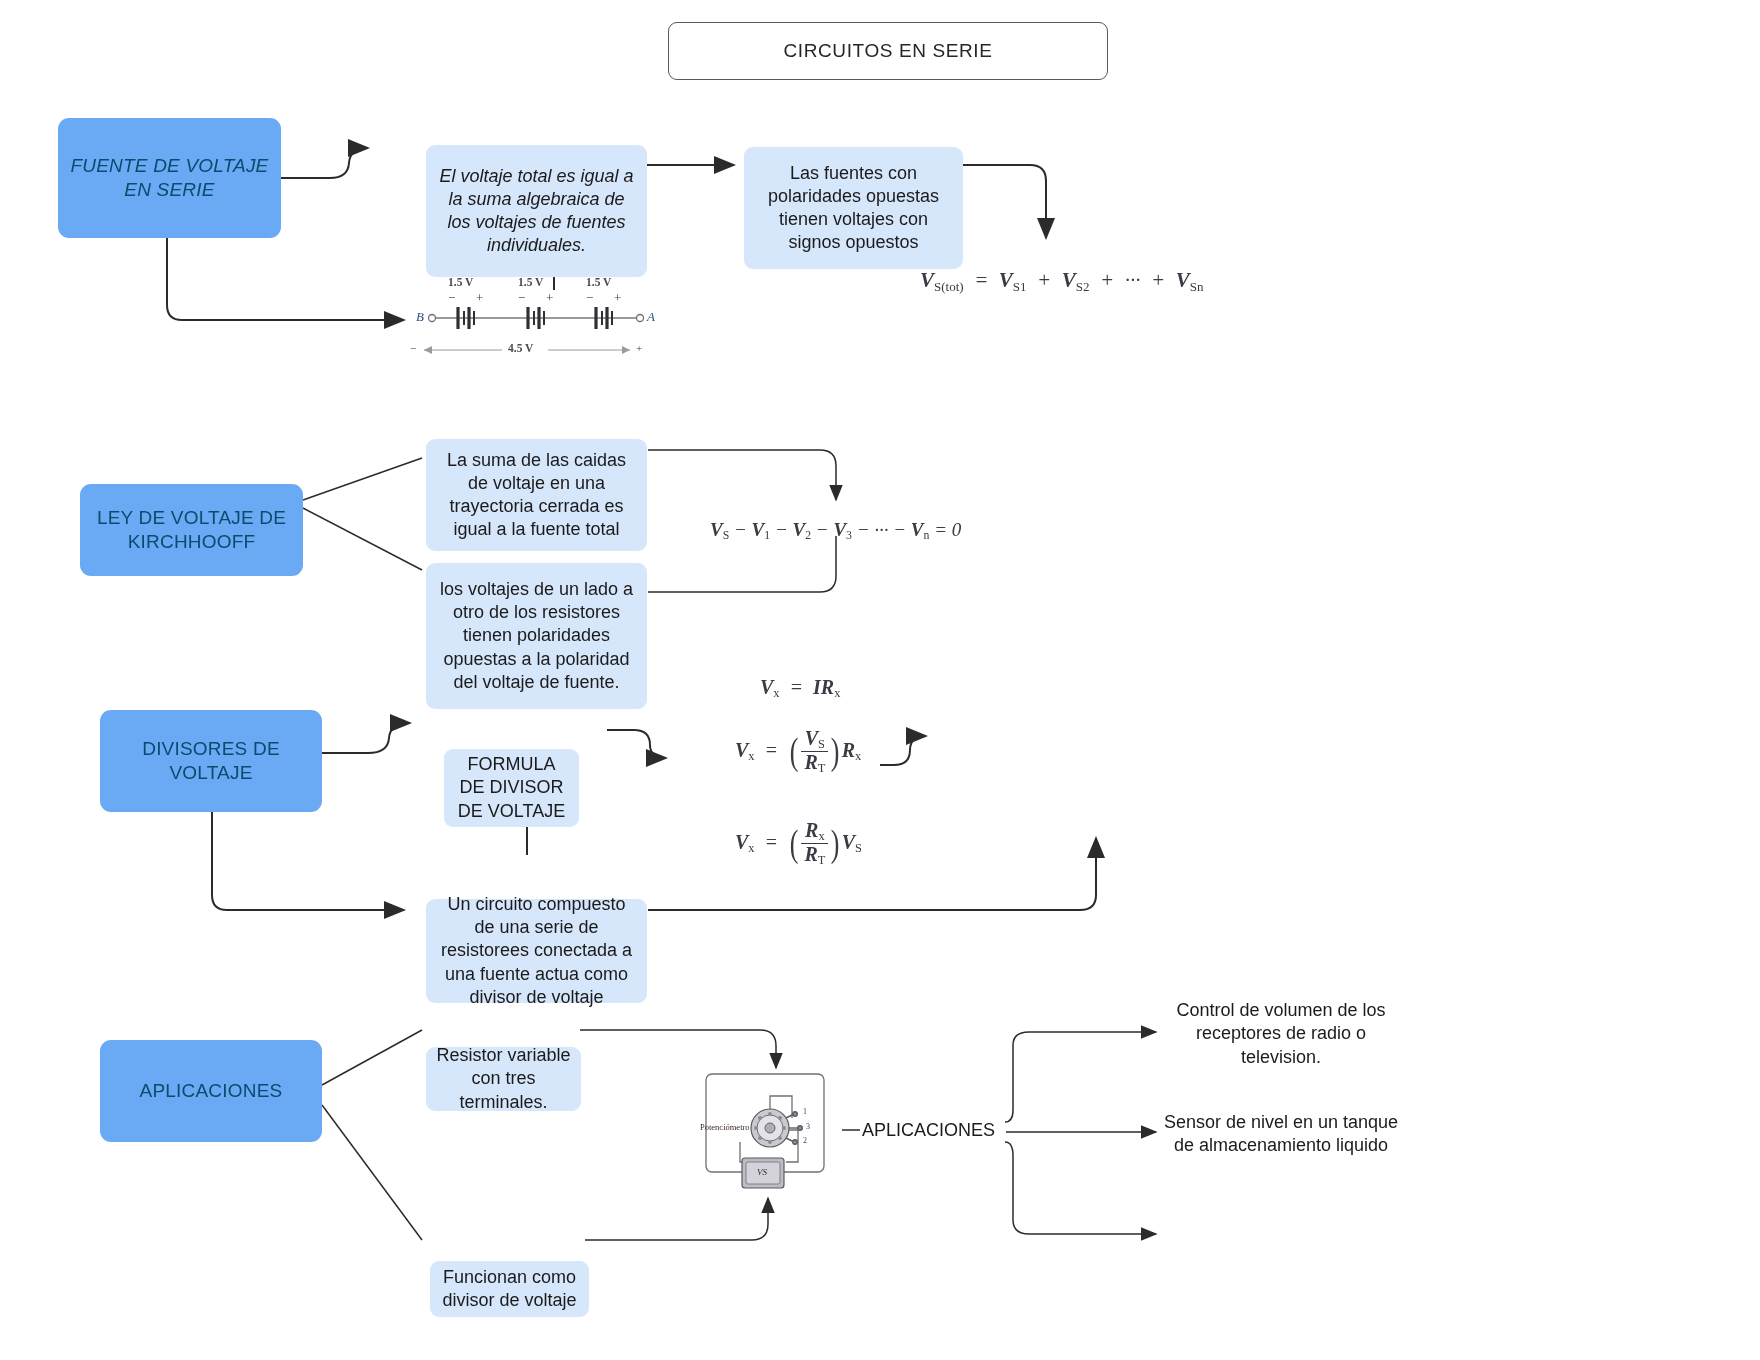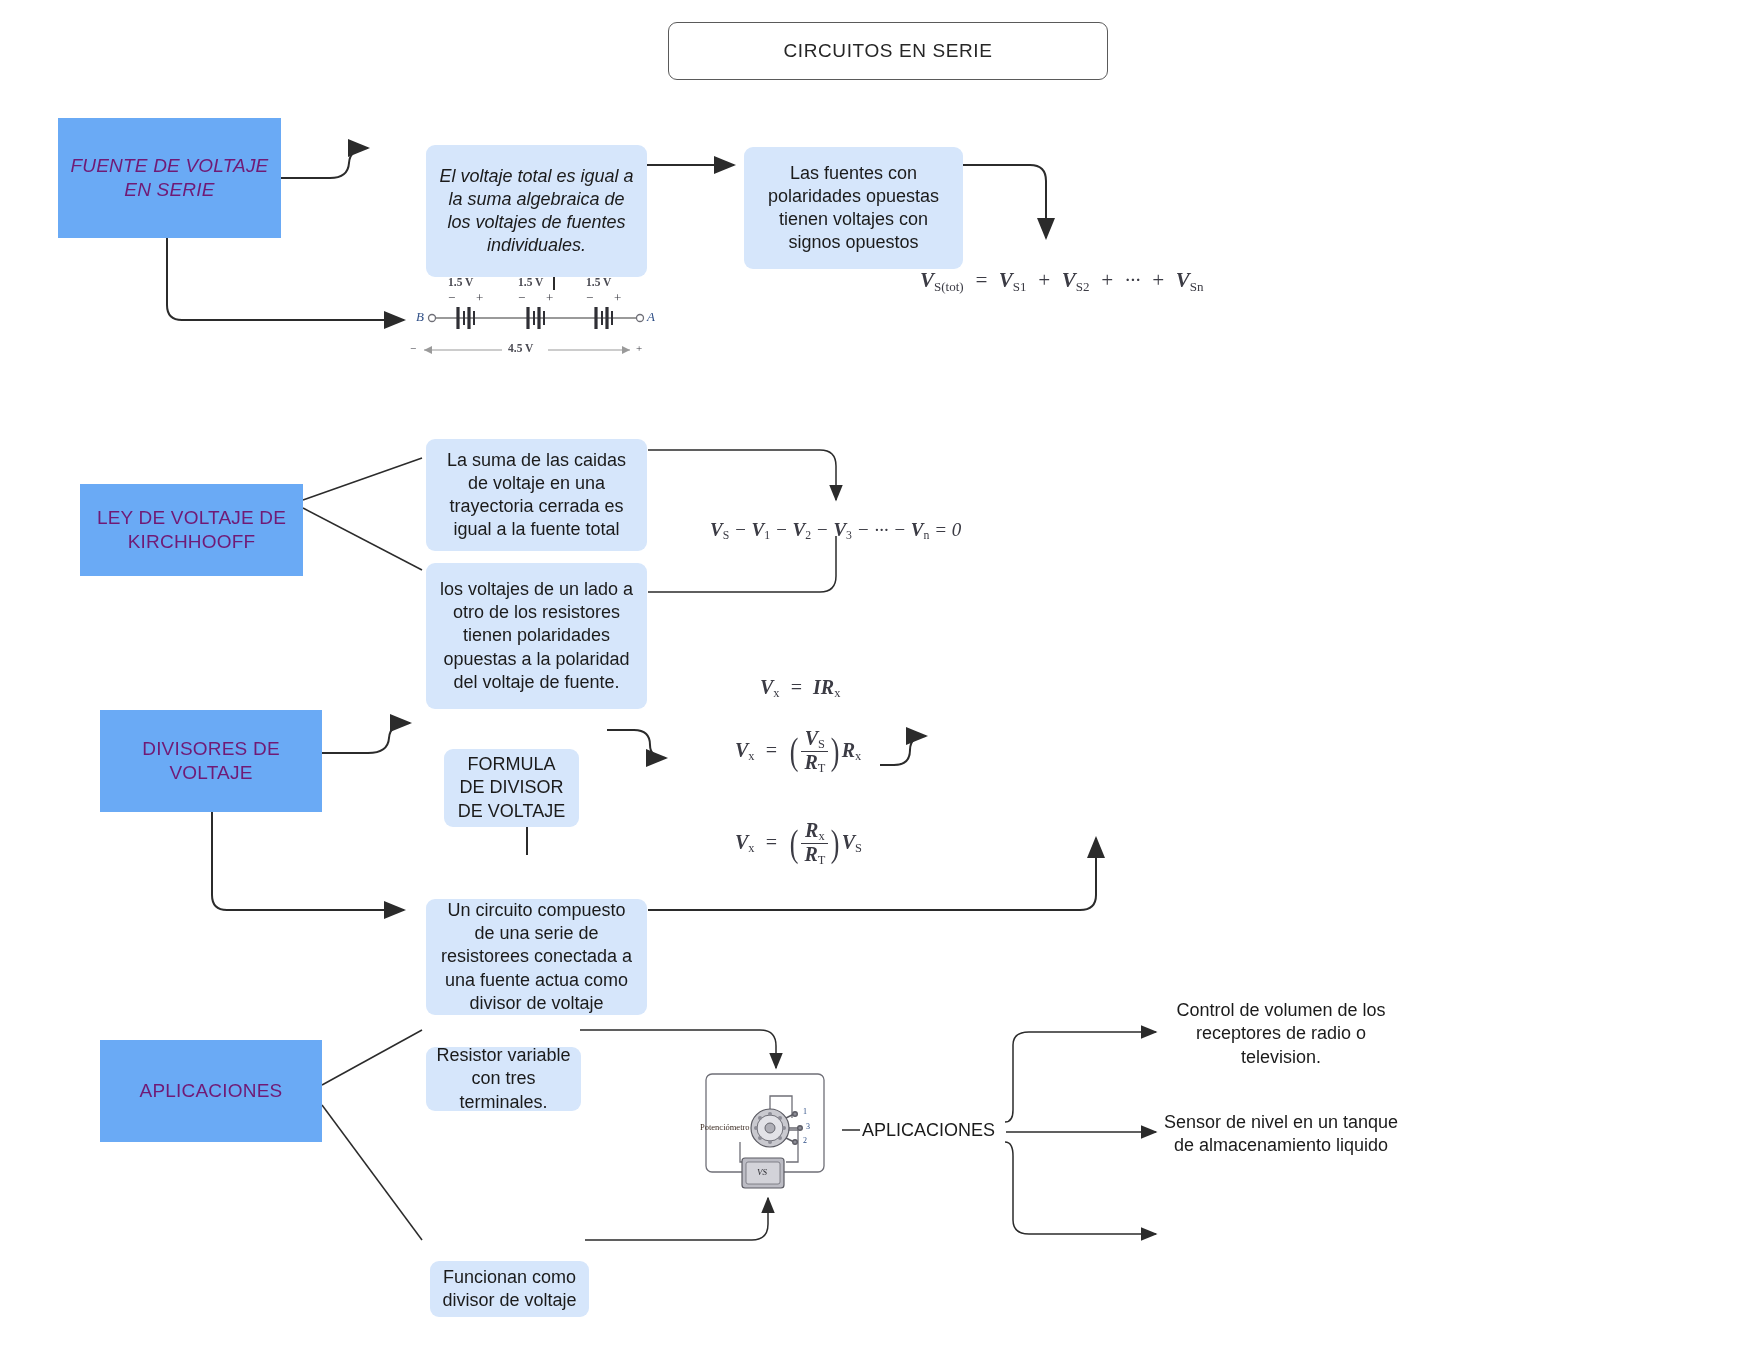--- a/index.html
+++ b/index.html
@@ -22,22 +22,22 @@
     box-sizing: border-box;
     display: flex;
     align-items: center;
     justify-content: center;
     text-align: center;
     line-height: 1.28;
   }
   
   .primary {
     background: #6AAAF5;
-    color: #701a75;
-    border-radius: 0;
+    color: #0c4a6e;
+    border-radius: 11px;
     font-size: 19px;
     letter-spacing: 0.2px;
     padding: 6px 10px;
   }
   .primary.italic {
     font-style: italic;
   }
   
   .secondary {
     background: #D6E6FB;
@@ -291,21 +291,21 @@
   <div class="node secondary" style="left:426px; top:516px; width:221px; height:146px;">los voltajes de un lado a otro de los resistores tienen polaridades opuestas a la polaridad del voltaje de fuente.</div>
 
   <div class="eq" style="left:710px; top:519px; font-size:19px;">
     <span class="v">V</span><sub>S</sub> − <span class="v">V</span><sub>1</sub> − <span class="v">V</span><sub>2</sub> − <span class="v">V</span><sub>3</sub> − ··· − <span class="v">V</span><sub>n</sub> = 0
   </div>
 
   <div class="node primary" style="left:100px; top:710px; width:222px; height:102px;">DIVISORES DE VOLTAJE</div>
 
   <div class="node secondary" style="left:444px; top:702px; width:135px; height:78px;">FORMULA DE DIVISOR DE VOLTAJE</div>
 
-  <div class="node secondary" style="left:426px; top:852px; width:221px; height:116px;">Un circuito compuesto de una serie de resistorees conectada a una fuente actua como divisor de voltaje</div>
+  <div class="node secondary" style="left:426px; top:852px; width:221px; height:104px;">Un circuito compuesto de una serie de resistorees conectada a una fuente actua como divisor de voltaje</div>
 
 
   <div class="eq" style="left:760px; top:676px; font-size:20px;">
     <span class="v">V</span><sub>x</sub> &nbsp;=&nbsp; <span class="v">IR</span><sub>x</sub>
   </div>
 
   <div class="eq" style="left:735px; top:728px; font-size:20px;">
     <span class="v">V</span><sub>x</sub> &nbsp;=&nbsp; <span class="paren">(</span><span class="frac"><span class="num"><span class="v">V</span><sub>S</sub></span><span class="den"><span class="v">R</span><sub>T</sub></span></span><span class="paren">)</span><span class="v">R</span><sub>x</sub>
   </div>
 

